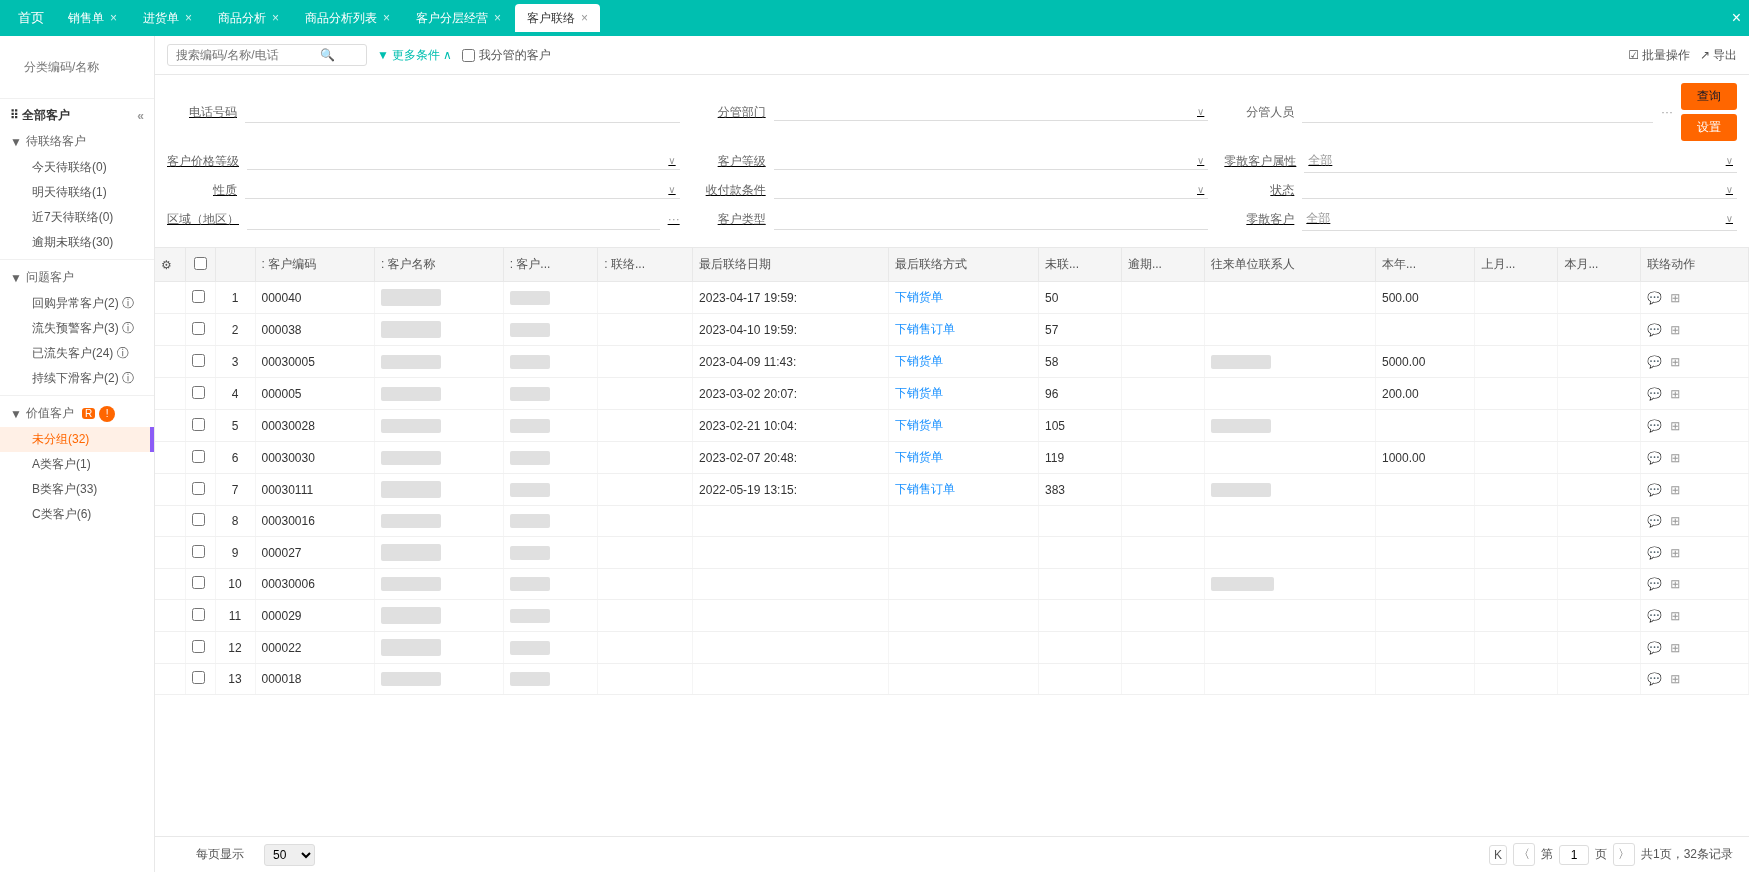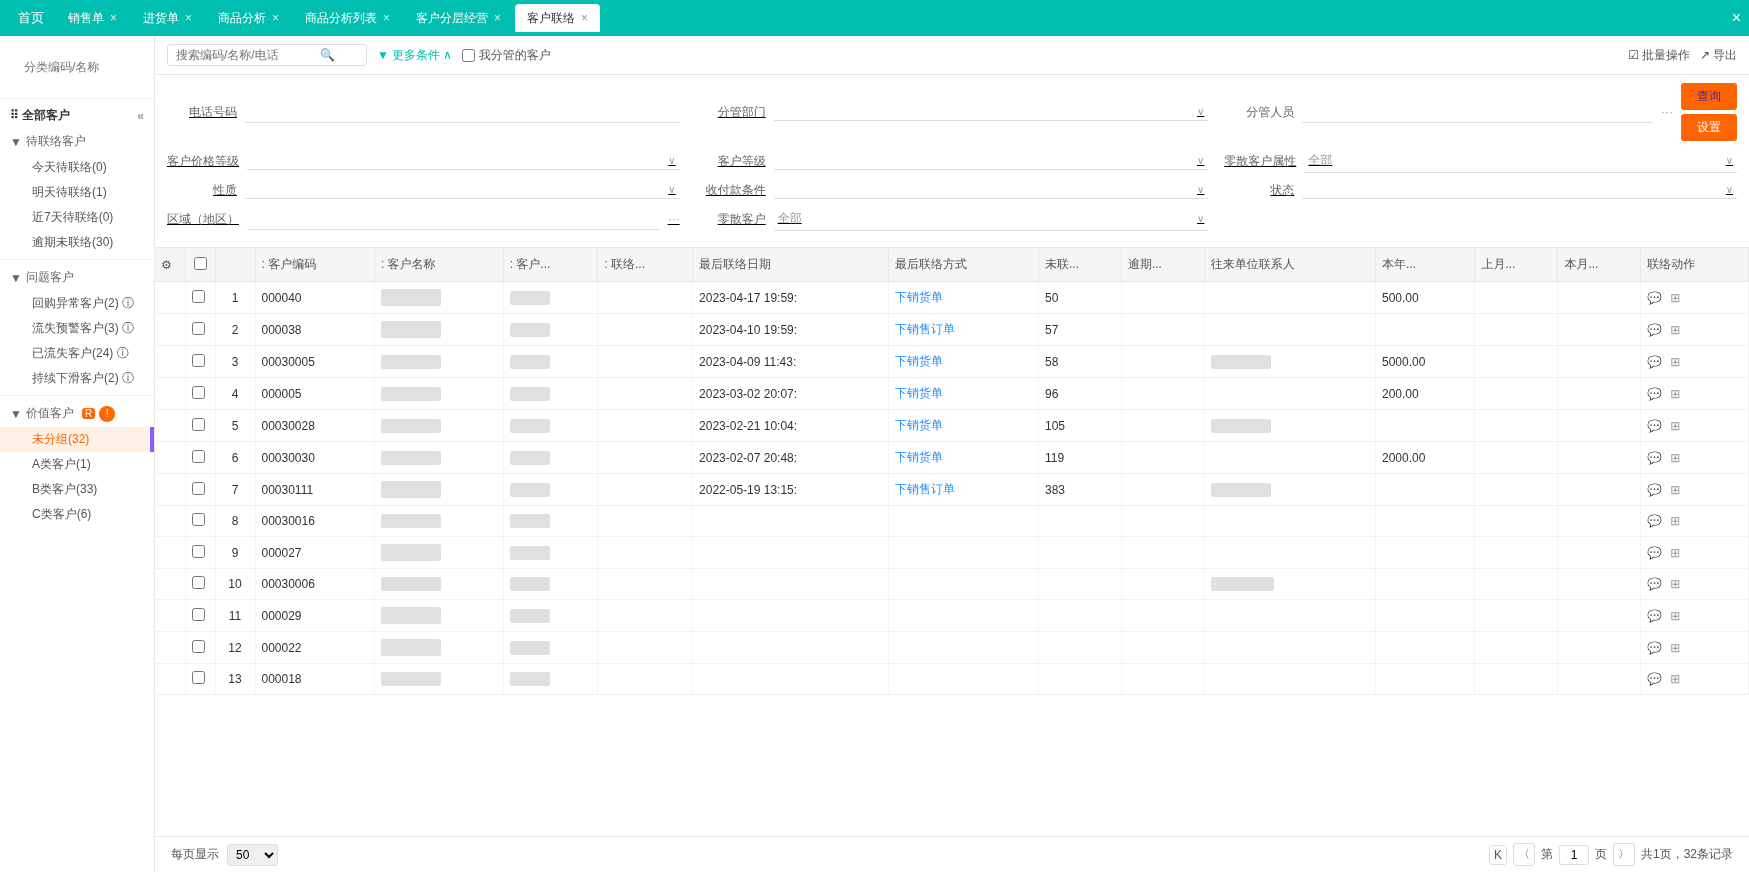--- a/index.html
+++ b/index.html
@@ -208,21 +208,21 @@
       justify-content: space-between;
       border-bottom: 1px solid #ddd;
       padding: 3px 4px;
       cursor: pointer;
       color: #999;
       font-size: 12px;
     }
     .filter-select .chevron { color: #999; font-size: 10px; }
     .btn-query {
       background: #ff6600;
-      color: #4c1d95;
+      color: #0f172a;
       border: none;
       padding: 5px 16px;
       border-radius: 3px;
       cursor: pointer;
       font-size: 12px;
     }
     .btn-reset {
       background: #ff6600;
       color: #fff;
       border: none;
@@ -271,21 +271,21 @@
 
     
     .table-footer {
       display: flex;
       align-items: center;
       justify-content: space-between;
       padding: 6px 16px;
       background: #fff;
       border-top: 1px solid #e8e8e8;
     }
-    .footer-left { display: flex; align-items: center; gap: 8px; color: #555; }
+    .footer-left { display: flex; align-items: center; gap: 20px; color: #555; margin-left: 25px; }
     .footer-right { display: flex; align-items: center; gap: 6px; color: #555; }
     .page-size-select {
       border: 1px solid #ddd;
       border-radius: 3px;
       padding: 2px 4px;
       font-size: 12px;
     }
     .page-btn {
       cursor: pointer;
       color: #555;
@@ -476,20 +476,24 @@
             <span class="chevron">∨</span>
           </div>
         </div>
 
         <div class="filter-row">
           <span class="filter-label">区域（地区）</span>
           <input class="filter-input" value="" style="flex: 1 1 0%;">
           <span style="color:#999;cursor:pointer;">···</span>
         </div>
         <div class="filter-row">
+          <span class="filter-label">客户类型</span>
+          <input class="filter-input" value="" style="">
+        </div>
+        <div class="filter-row">
           <span class="filter-label">零散客户</span>
           <div class="filter-select">
             <span>全部</span>
             <span class="chevron">∨</span>
           </div>
         </div>
       </div>
     </div>
 
     <div class="table-area">
@@ -636,21 +640,21 @@
     <td class="col-seq">6</td>
     <td>00030030</td>
     <td><span style="background:#e0e0e0;color:transparent;border-radius:2px;display:inline-block;min-width:60px;">***</span></td>
     <td><span style="background:#e0e0e0;color:transparent;border-radius:2px;display:inline-block;min-width:60px;;min-width:40px;">&nbsp;&nbsp;&nbsp;&nbsp;&nbsp;&nbsp;</span></td>
     <td></td>
     <td>2023-02-07 20:48:</td>
     <td><a class="link-text">下销货单</a></td>
     <td>119</td>
     <td></td>
     <td></td>
-    <td>2000.00</td>
+    <td>1000.00</td>
     <td></td>
     <td></td>
     <td>
       <div class="action-btns">
         <span title="联络">💬</span>
         <span title="更多">⊞</span>
       </div>
     </td>
   </tr>
             <tr>

